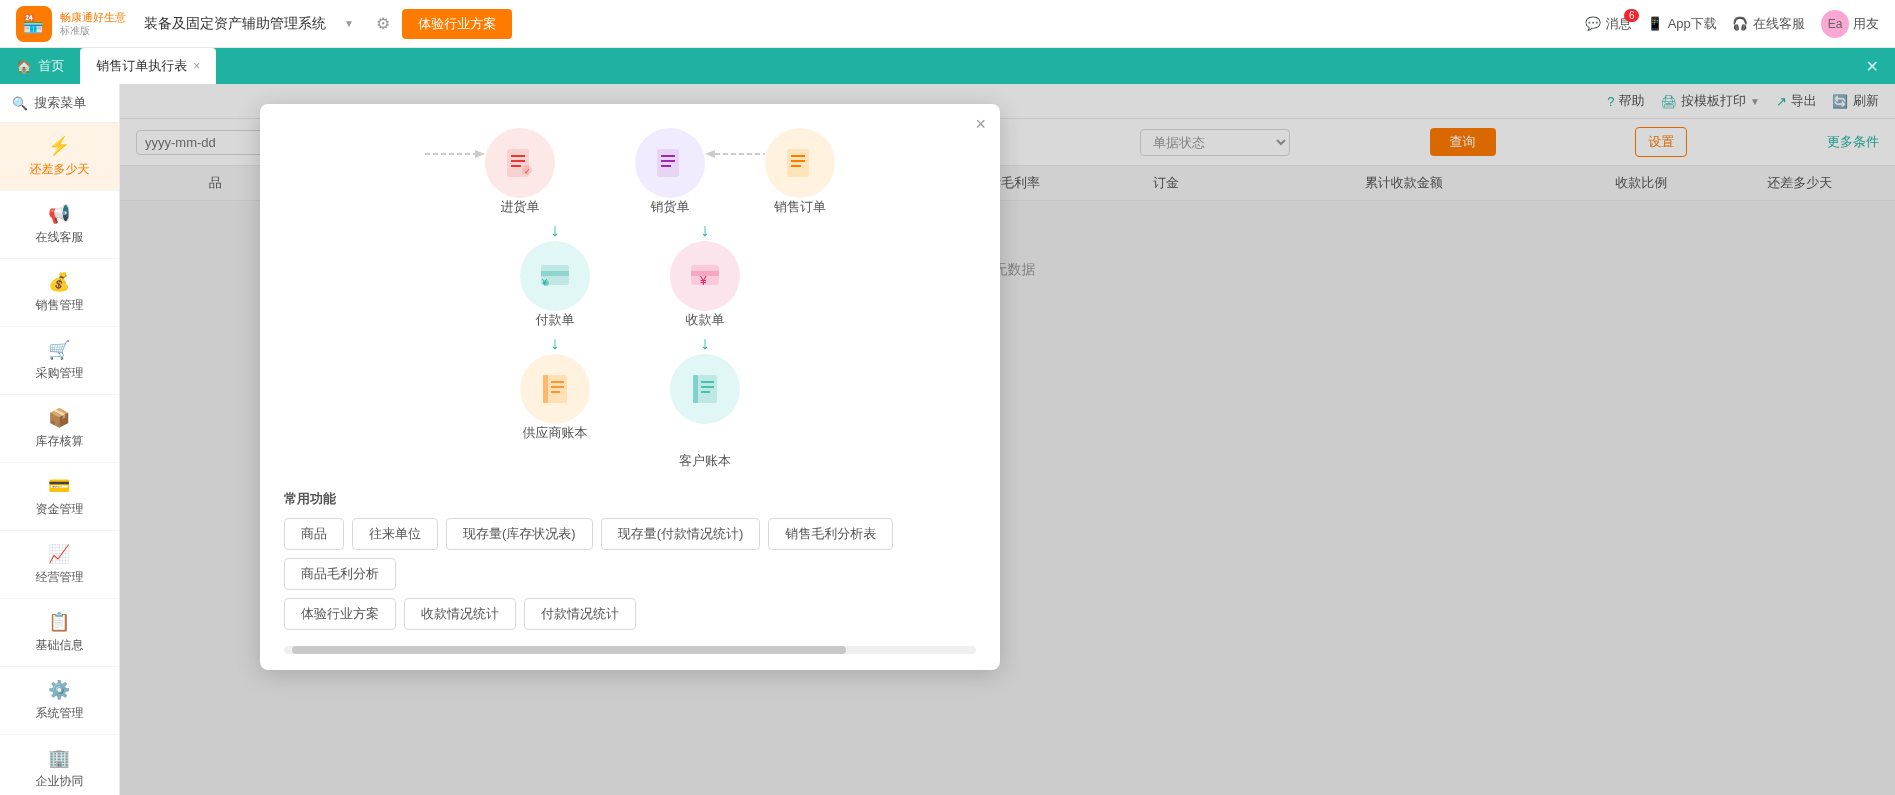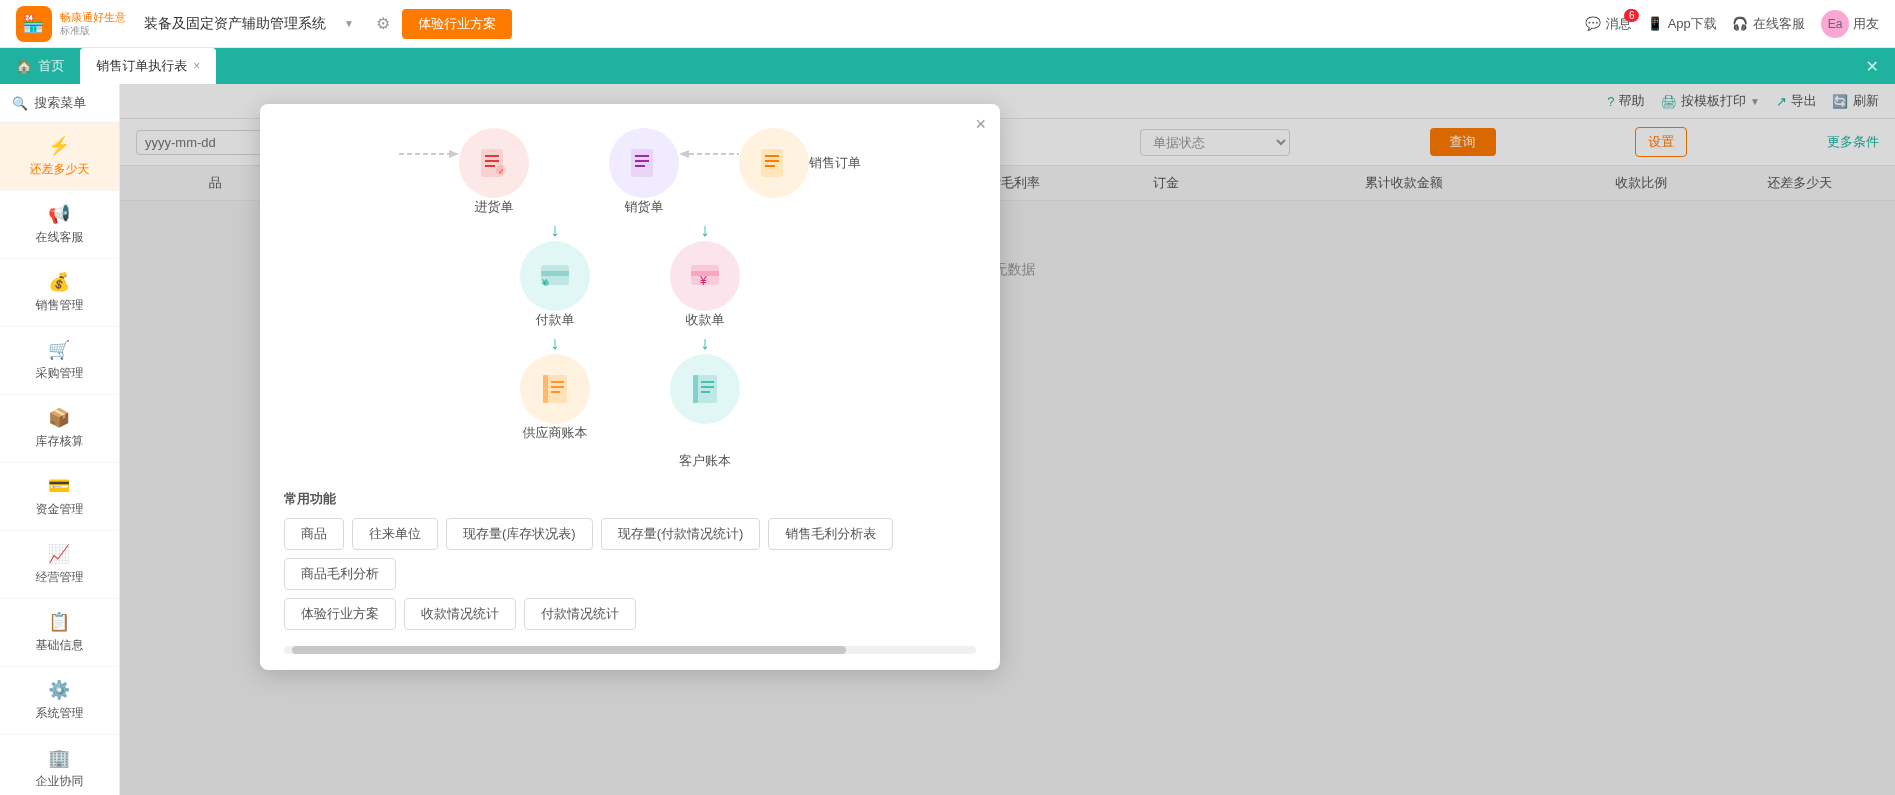--- a/index.html
+++ b/index.html
@@ -286,21 +286,21 @@
             <div class="flow-label">销货单</div>
           </div>
 
           <div style="display:flex; align-items:center; margin-top:20px; flex-shrink:0; width:60px;">
             <svg width="60" height="12" viewBox="0 0 60 12">
               <polygon points="10,2 0,6 10,10" fill="#ccc"></polygon>
               <line x1="10" y1="6" x2="60" y2="6" stroke="#ccc" stroke-width="2" stroke-dasharray="5,3"></line>
             </svg>
           </div>
 
-          <div style="display:flex; flex-direction:row; align-items:center;">
+          <div style="display:flex; flex-direction:column; align-items:center;">
             <div class="flow-circle circle-orange">
               <svg width="34" height="34" viewBox="0 0 34 34">
                   <rect x="4" y="3" width="22" height="28" rx="3" fill="#ffcc80" opacity="0.4"></rect>
                   <line x1="8" y1="10" x2="22" y2="10" stroke="#ff7b00" stroke-width="2"></line>
                   <line x1="8" y1="15" x2="22" y2="15" stroke="#ff7b00" stroke-width="2"></line>
                   <line x1="8" y1="20" x2="18" y2="20" stroke="#ff7b00" stroke-width="2"></line>
                 </svg>
             </div>
             <div class="flow-label">销售订单</div>
           </div>

